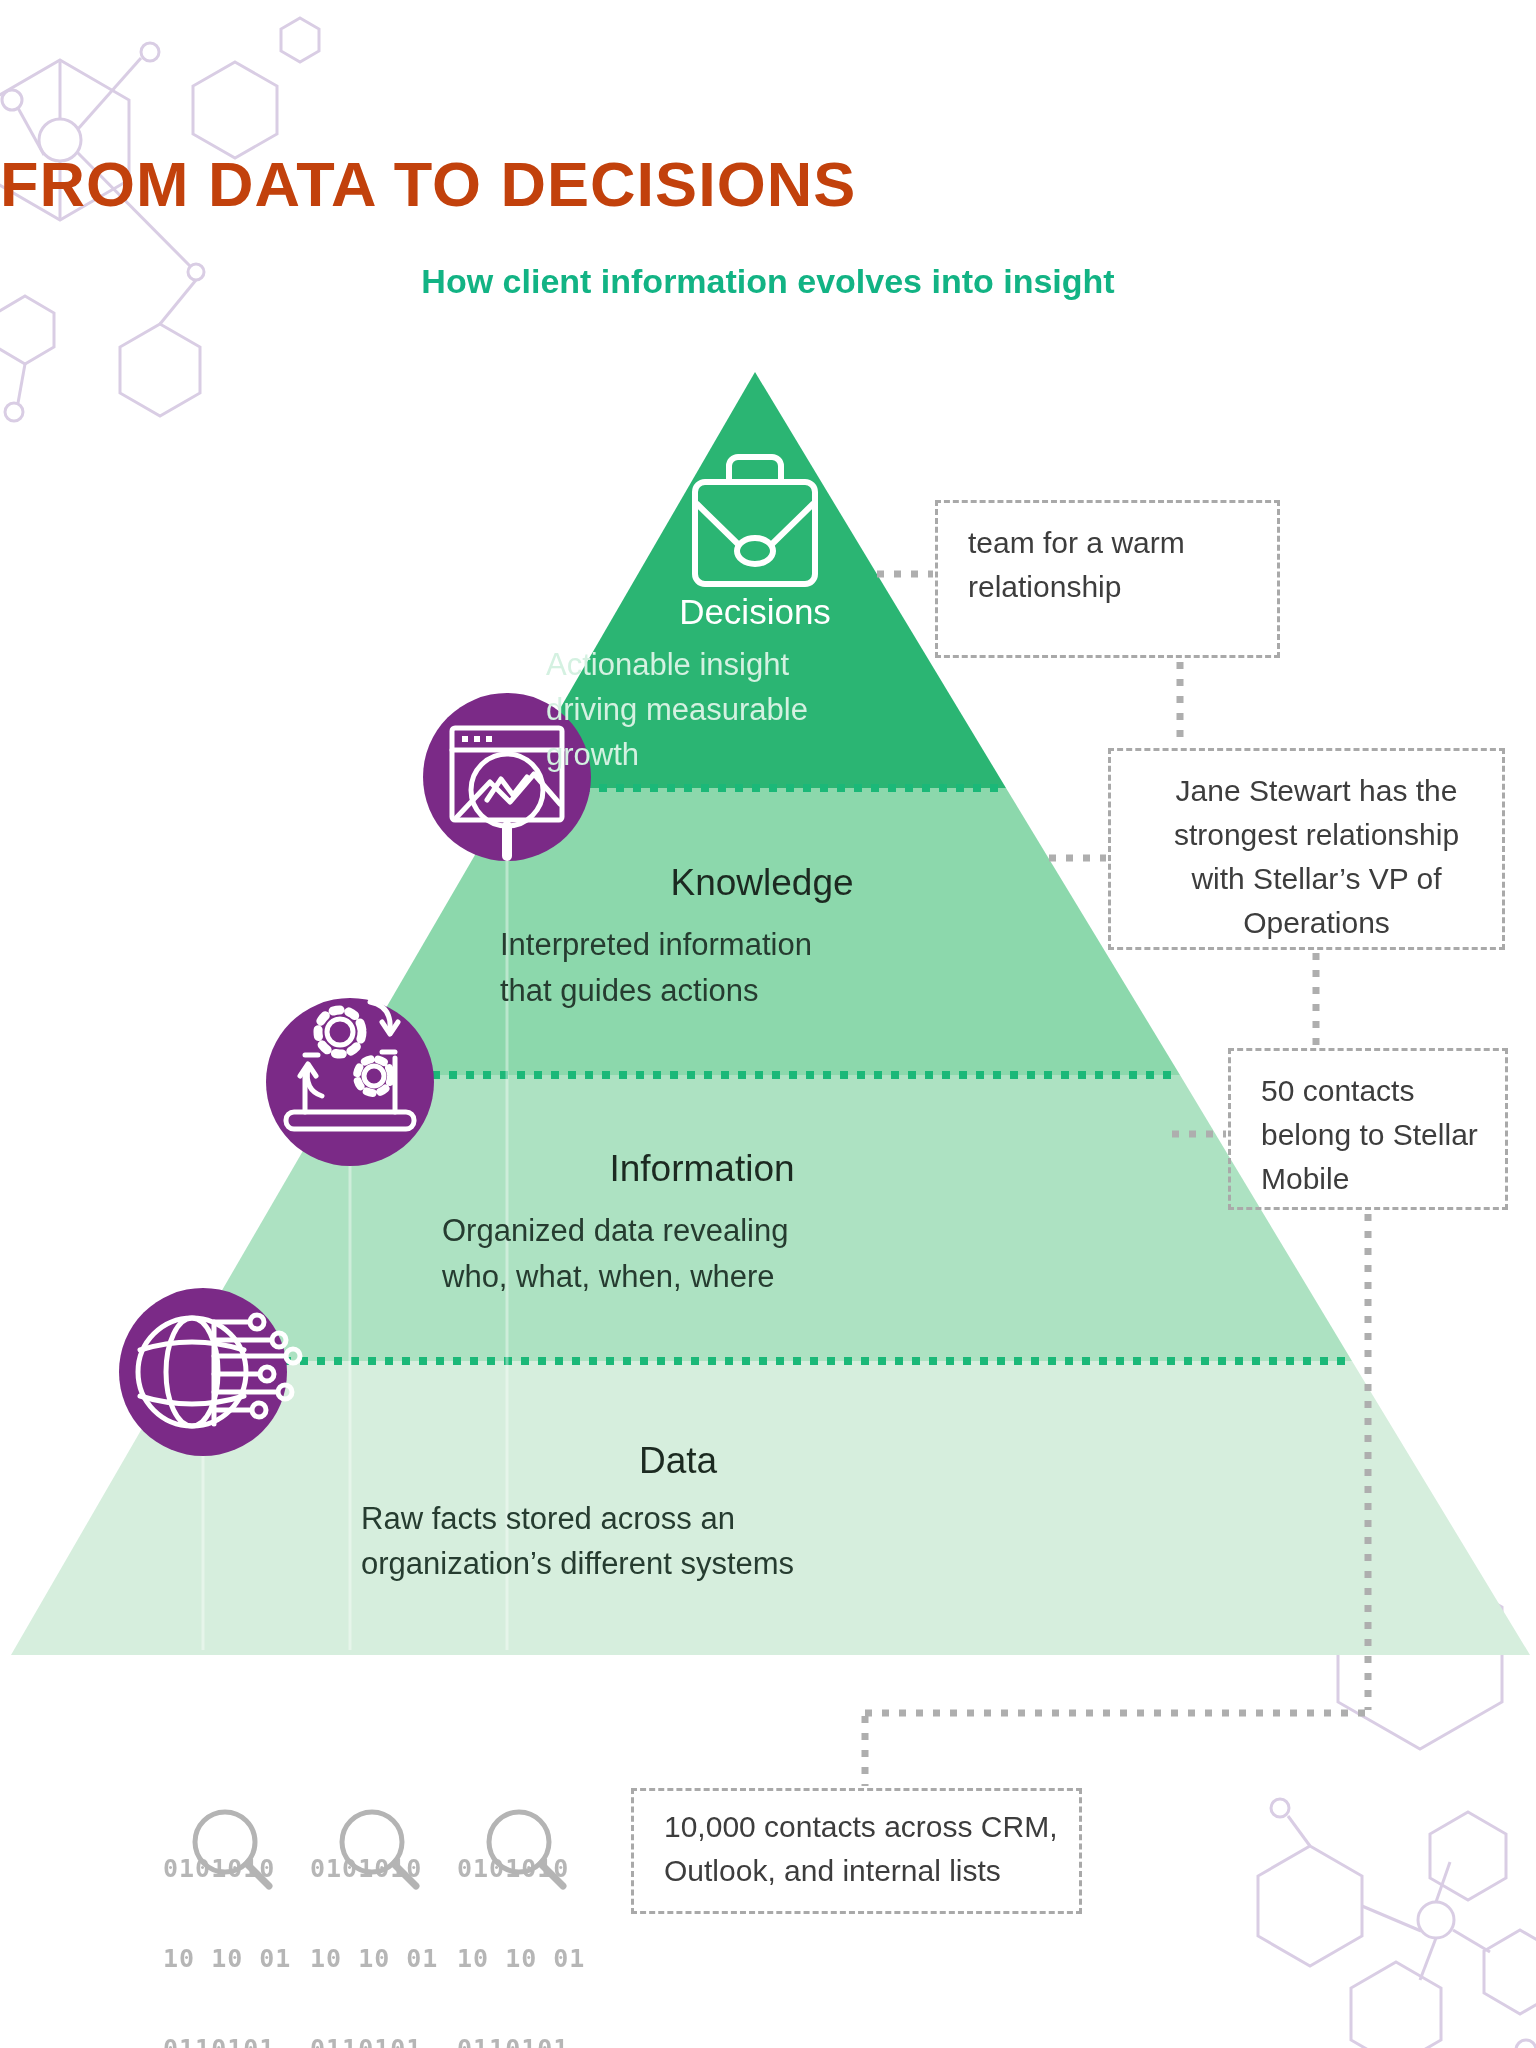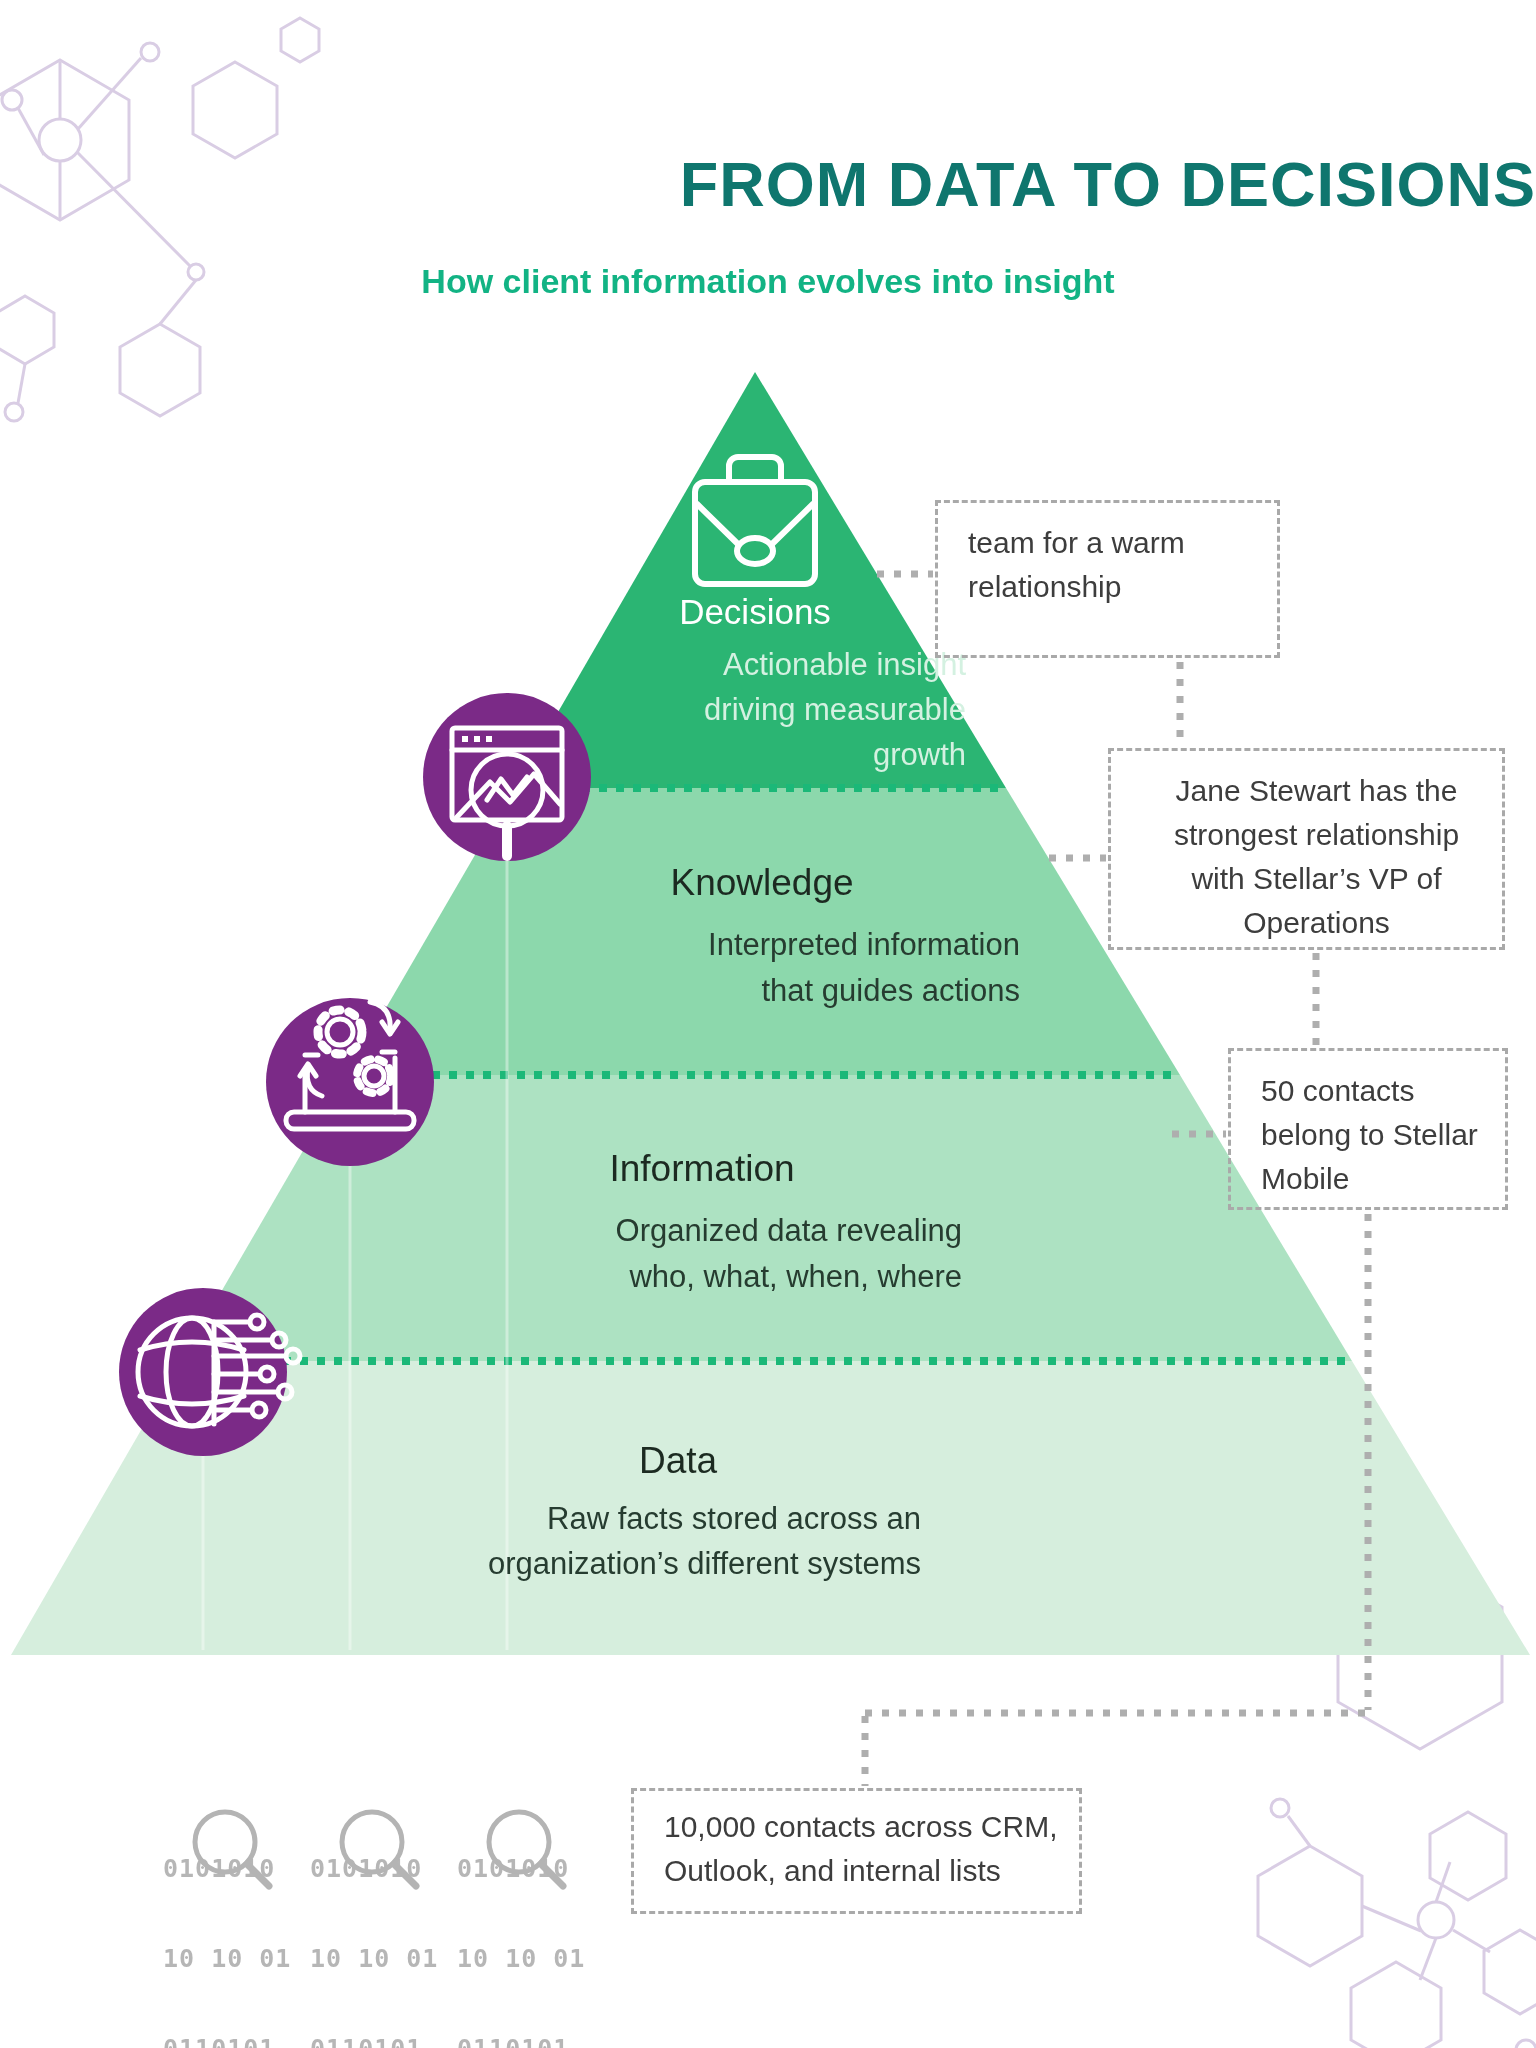--- a/index.html
+++ b/index.html
@@ -2,29 +2,29 @@
 <html><head>
 <meta charset="utf-8">
 <style>
   html,body{margin:0;padding:0;background:#ffffff;}
   .page{
     position:relative;width:1536px;height:2048px;overflow:hidden;
     background:#ffffff;font-family:"Liberation Sans",sans-serif;
   }
   .abs{position:absolute;}
   .title{
-    top:148px;left:0;width:100%;text-align:right;
-    font-size:63px;font-weight:800;color:#0f766e;letter-spacing:1px;
+    top:148px;left:0;width:100%;text-align:left;
+    font-size:63px;font-weight:800;color:#c2410c;letter-spacing:1px;
   }
   .subtitle{
     top:262px;left:0;width:100%;text-align:center;
     font-size:34px;font-weight:700;color:#12b384;
   }
   .lvl-label{font-weight:400;text-align:center;transform:translateX(-50%);}
-  .lvl-desc{text-align:right;transform:translateX(-50%);}
+  .lvl-desc{text-align:left;transform:translateX(-50%);}
   .decisions-label{top:592px;left:755px;font-size:35px;color:#ffffff;}
   .decisions-desc{top:642px;left:756px;font-size:31px;line-height:45px;color:#d4f1e1;width:420px;}
   .knowledge-label{top:862px;left:762px;font-size:37px;color:#1c2a21;}
   .knowledge-desc{top:922px;left:760px;font-size:31px;line-height:46px;color:#263c30;width:520px;}
   .information-label{top:1148px;left:702px;font-size:37px;color:#1c2a21;}
   .information-desc{top:1208px;left:702px;font-size:31px;line-height:46px;color:#263c30;width:520px;}
   .data-label{top:1440px;left:678px;font-size:37px;color:#1c2a21;}
   .data-desc{top:1496px;left:641px;font-size:31px;line-height:45px;color:#263c30;width:560px;}
   .callout{
     border:3px dashed #a9a9a9;color:#3d3d3d;

